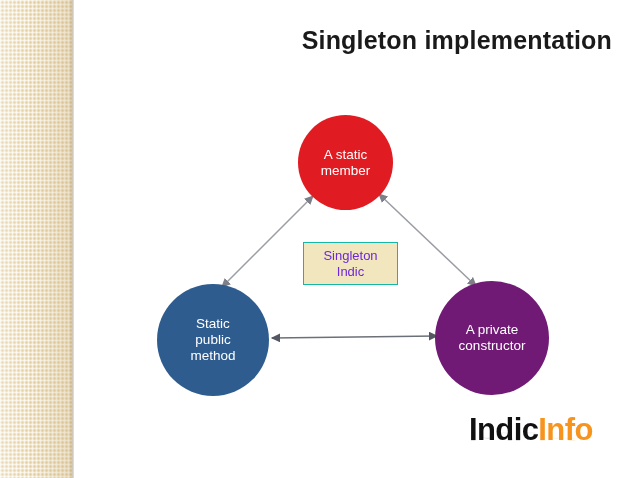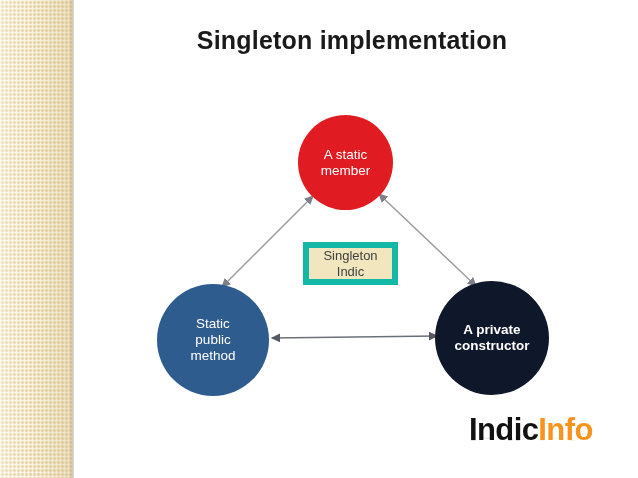--- a/index.html
+++ b/index.html
@@ -28,21 +28,21 @@
     background:linear-gradient(90deg,rgba(255,255,255,0.30) 0%,rgba(255,255,255,0.02) 40%,rgba(203,176,124,0.30) 96%,rgba(175,150,105,0.45) 100%);
   }
   #sidebar-edge{
     position:absolute;left:72px;top:0;width:2px;height:478px;
     background:linear-gradient(90deg,#c9c0ae,#e8e3d8);
   }
 
   
   #title{
     position:absolute;left:92px;top:24px;width:520px;
-    text-align:center;
+    text-align:right;
     font-size:25px;font-weight:bold;color:#1a1a1a;
     letter-spacing:0.2px;line-height:32px;
     white-space:nowrap;
   }
 
   
   #arrows{position:absolute;left:0;top:0;width:638px;height:478px;}
 
   
   .node{
@@ -56,30 +56,29 @@
   #node-static-member{
     left:298px;top:115px;width:95px;height:95px;
     background:#e11b22;
   }
   #node-static-method{
     left:157px;top:284px;width:112px;height:112px;
     background:#2f5c8f;
   }
   #node-private-ctor{
     left:435px;top:281px;width:114px;height:114px;
-    background:#0f172a;
-    font-weight:bold;
+    background:#701a75;
   }
 
   
   #center-box{
     position:absolute;left:303px;top:242px;width:95px;height:43px;
-    background:#f2e6bf;border:6px solid #14b8a6;
+    background:#f2e6bf;border:1px solid #14b8a6;
     display:flex;align-items:center;justify-content:center;
-    text-align:center;color:#404040;
+    text-align:center;color:#6d28d9;
     font-size:13px;line-height:16px;
     box-sizing:border-box;
   }
 
   
   #logo{
     position:absolute;left:447px;top:413px;width:160px;height:50px;margin-left:22px;
   }
   #logo-text{
     font-size:31px;font-weight:bold;letter-spacing:-0.6px;

